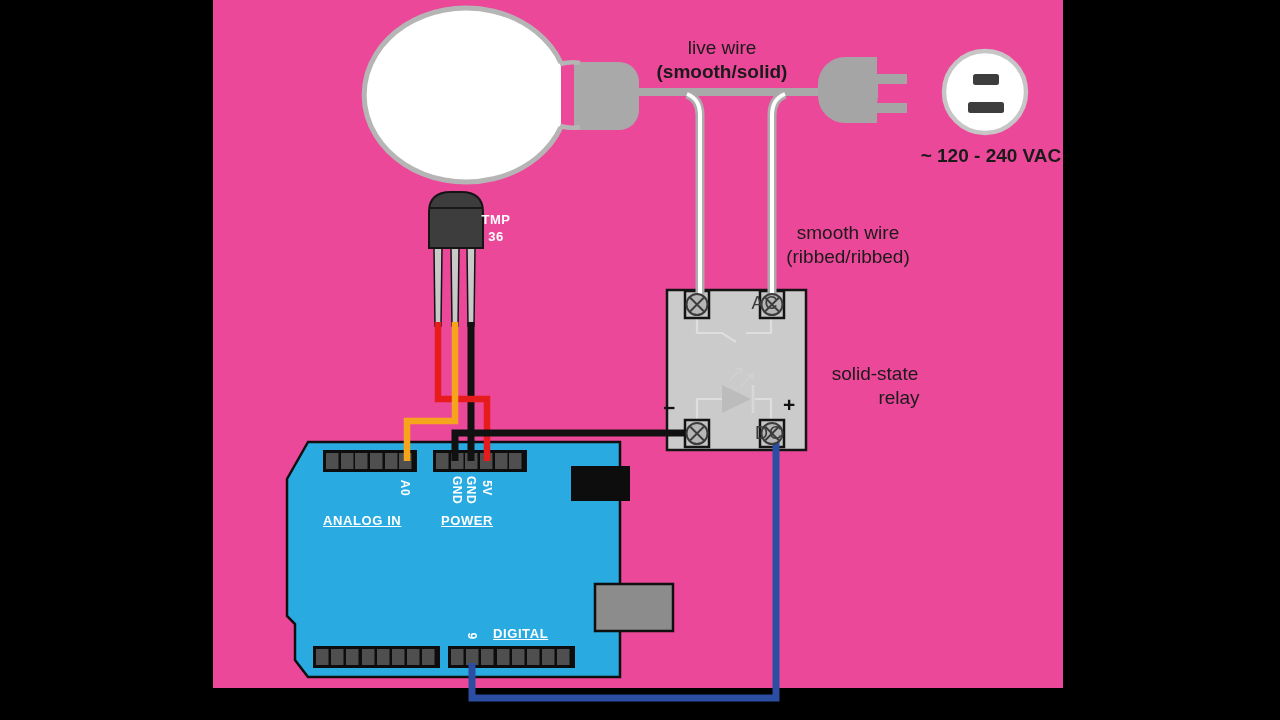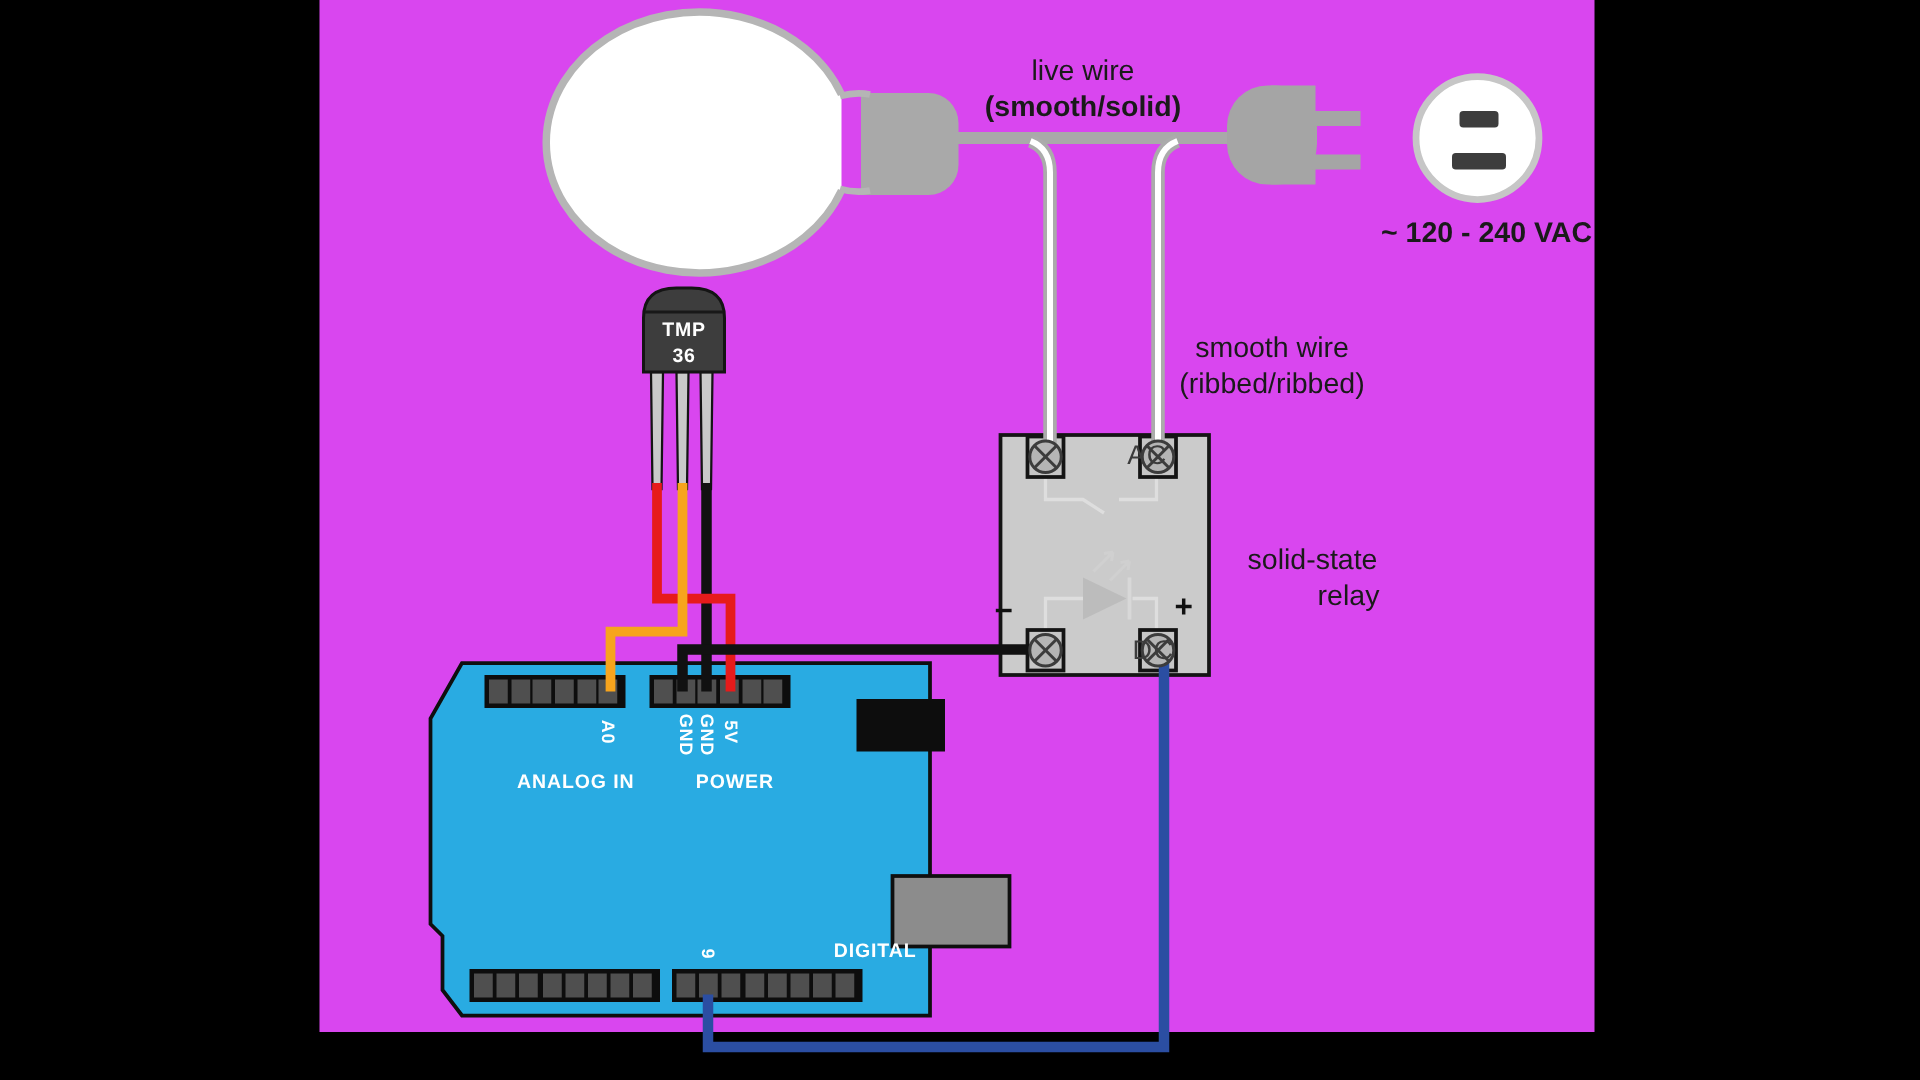--- a/index.html
+++ b/index.html
@@ -1,25 +1,25 @@
 <!DOCTYPE html>
 <html><head>
 <meta charset="utf-8">
 <style>
   html,body{margin:0;padding:0;background:#000;}
   .stage{position:relative;width:1280px;height:720px;background:#000;overflow:hidden;
          font-family:"Liberation Sans",sans-serif;}
-  .canvas{position:absolute;left:213px;top:0;width:850px;height:688px;background:#d946ef;}
+  .canvas{position:absolute;left:213px;top:0;width:850px;height:688px;background:#ec4899;}
   .canvas svg{position:absolute;left:0;top:0;}
   .lbl{position:absolute;color:#1a1a1a;font-size:19px;line-height:24px;text-align:center;white-space:nowrap;}
   .lbl-bold{font-weight:bold;text-align:center;}
   .relay-lbl{position:absolute;color:#3c3c3c;font-size:18px;letter-spacing:1px;text-align:center;white-space:nowrap;padding-left:32px;}
   .sign-lbl{position:absolute;color:#111;font-size:21px;font-weight:bold;line-height:20px;}
-  .tmp-lbl{position:absolute;color:#fff;font-size:13px;font-weight:bold;text-align:center;width:54px;letter-spacing:0.5px;}
-  .board-lbl{position:absolute;color:#fff;font-size:13px;font-weight:bold;letter-spacing:0.6px;text-align:right;white-space:nowrap;}
+  .tmp-lbl{position:absolute;color:#fff;font-size:13px;font-weight:bold;text-align:center;width:54px;letter-spacing:0.5px;margin-left:40px;}
+  .board-lbl{position:absolute;color:#fff;font-size:13px;font-weight:bold;letter-spacing:0.6px;text-align:left;white-space:nowrap;text-decoration:underline;}
   .pin-lbl{position:absolute;color:#fff;font-size:12px;font-weight:bold;width:30px;height:14px;
            text-align:center;transform:rotate(90deg);transform-origin:50% 50%;white-space:nowrap;letter-spacing:0.5px;}
 </style>
 </head>
 <body>
 
 <div class="stage">
   <div class="canvas">
 
     <svg width="850" height="720" viewBox="0 0 850 720">
@@ -169,21 +169,21 @@
     <div class="relay-lbl" style="left:498px;top:293px;width:44px;">AC</div>
     <div class="relay-lbl" style="left:500px;top:423px;width:48px;">DC</div>
     <div class="sign-lbl" style="left:450px;top:398px;">−</div>
     <div class="sign-lbl" style="left:570px;top:395px;">+</div>
 
     <div class="tmp-lbl" style="left:216px;top:212px;">TMP</div>
     <div class="tmp-lbl" style="left:216px;top:229px;">36</div>
 
     <div class="board-lbl" style="left:110px;top:513px;width:100px;">ANALOG IN</div>
     <div class="board-lbl" style="left:228px;top:513px;width:75px;">POWER</div>
-    <div class="board-lbl" style="left:280px;top:626px;width:70px;margin-left:48px;">DIGITAL</div>
+    <div class="board-lbl" style="left:280px;top:626px;width:70px;">DIGITAL</div>
 
     <div class="pin-lbl" style="left:177px;top:481px;">A0</div>
     <div class="pin-lbl" style="left:229px;top:483px;">GND</div>
     <div class="pin-lbl" style="left:243px;top:483px;">GND</div>
     <div class="pin-lbl" style="left:259px;top:481px;">5V</div>
     <div class="pin-lbl" style="left:244px;top:629px;">9</div>
 
   </div>
 </div>
 

